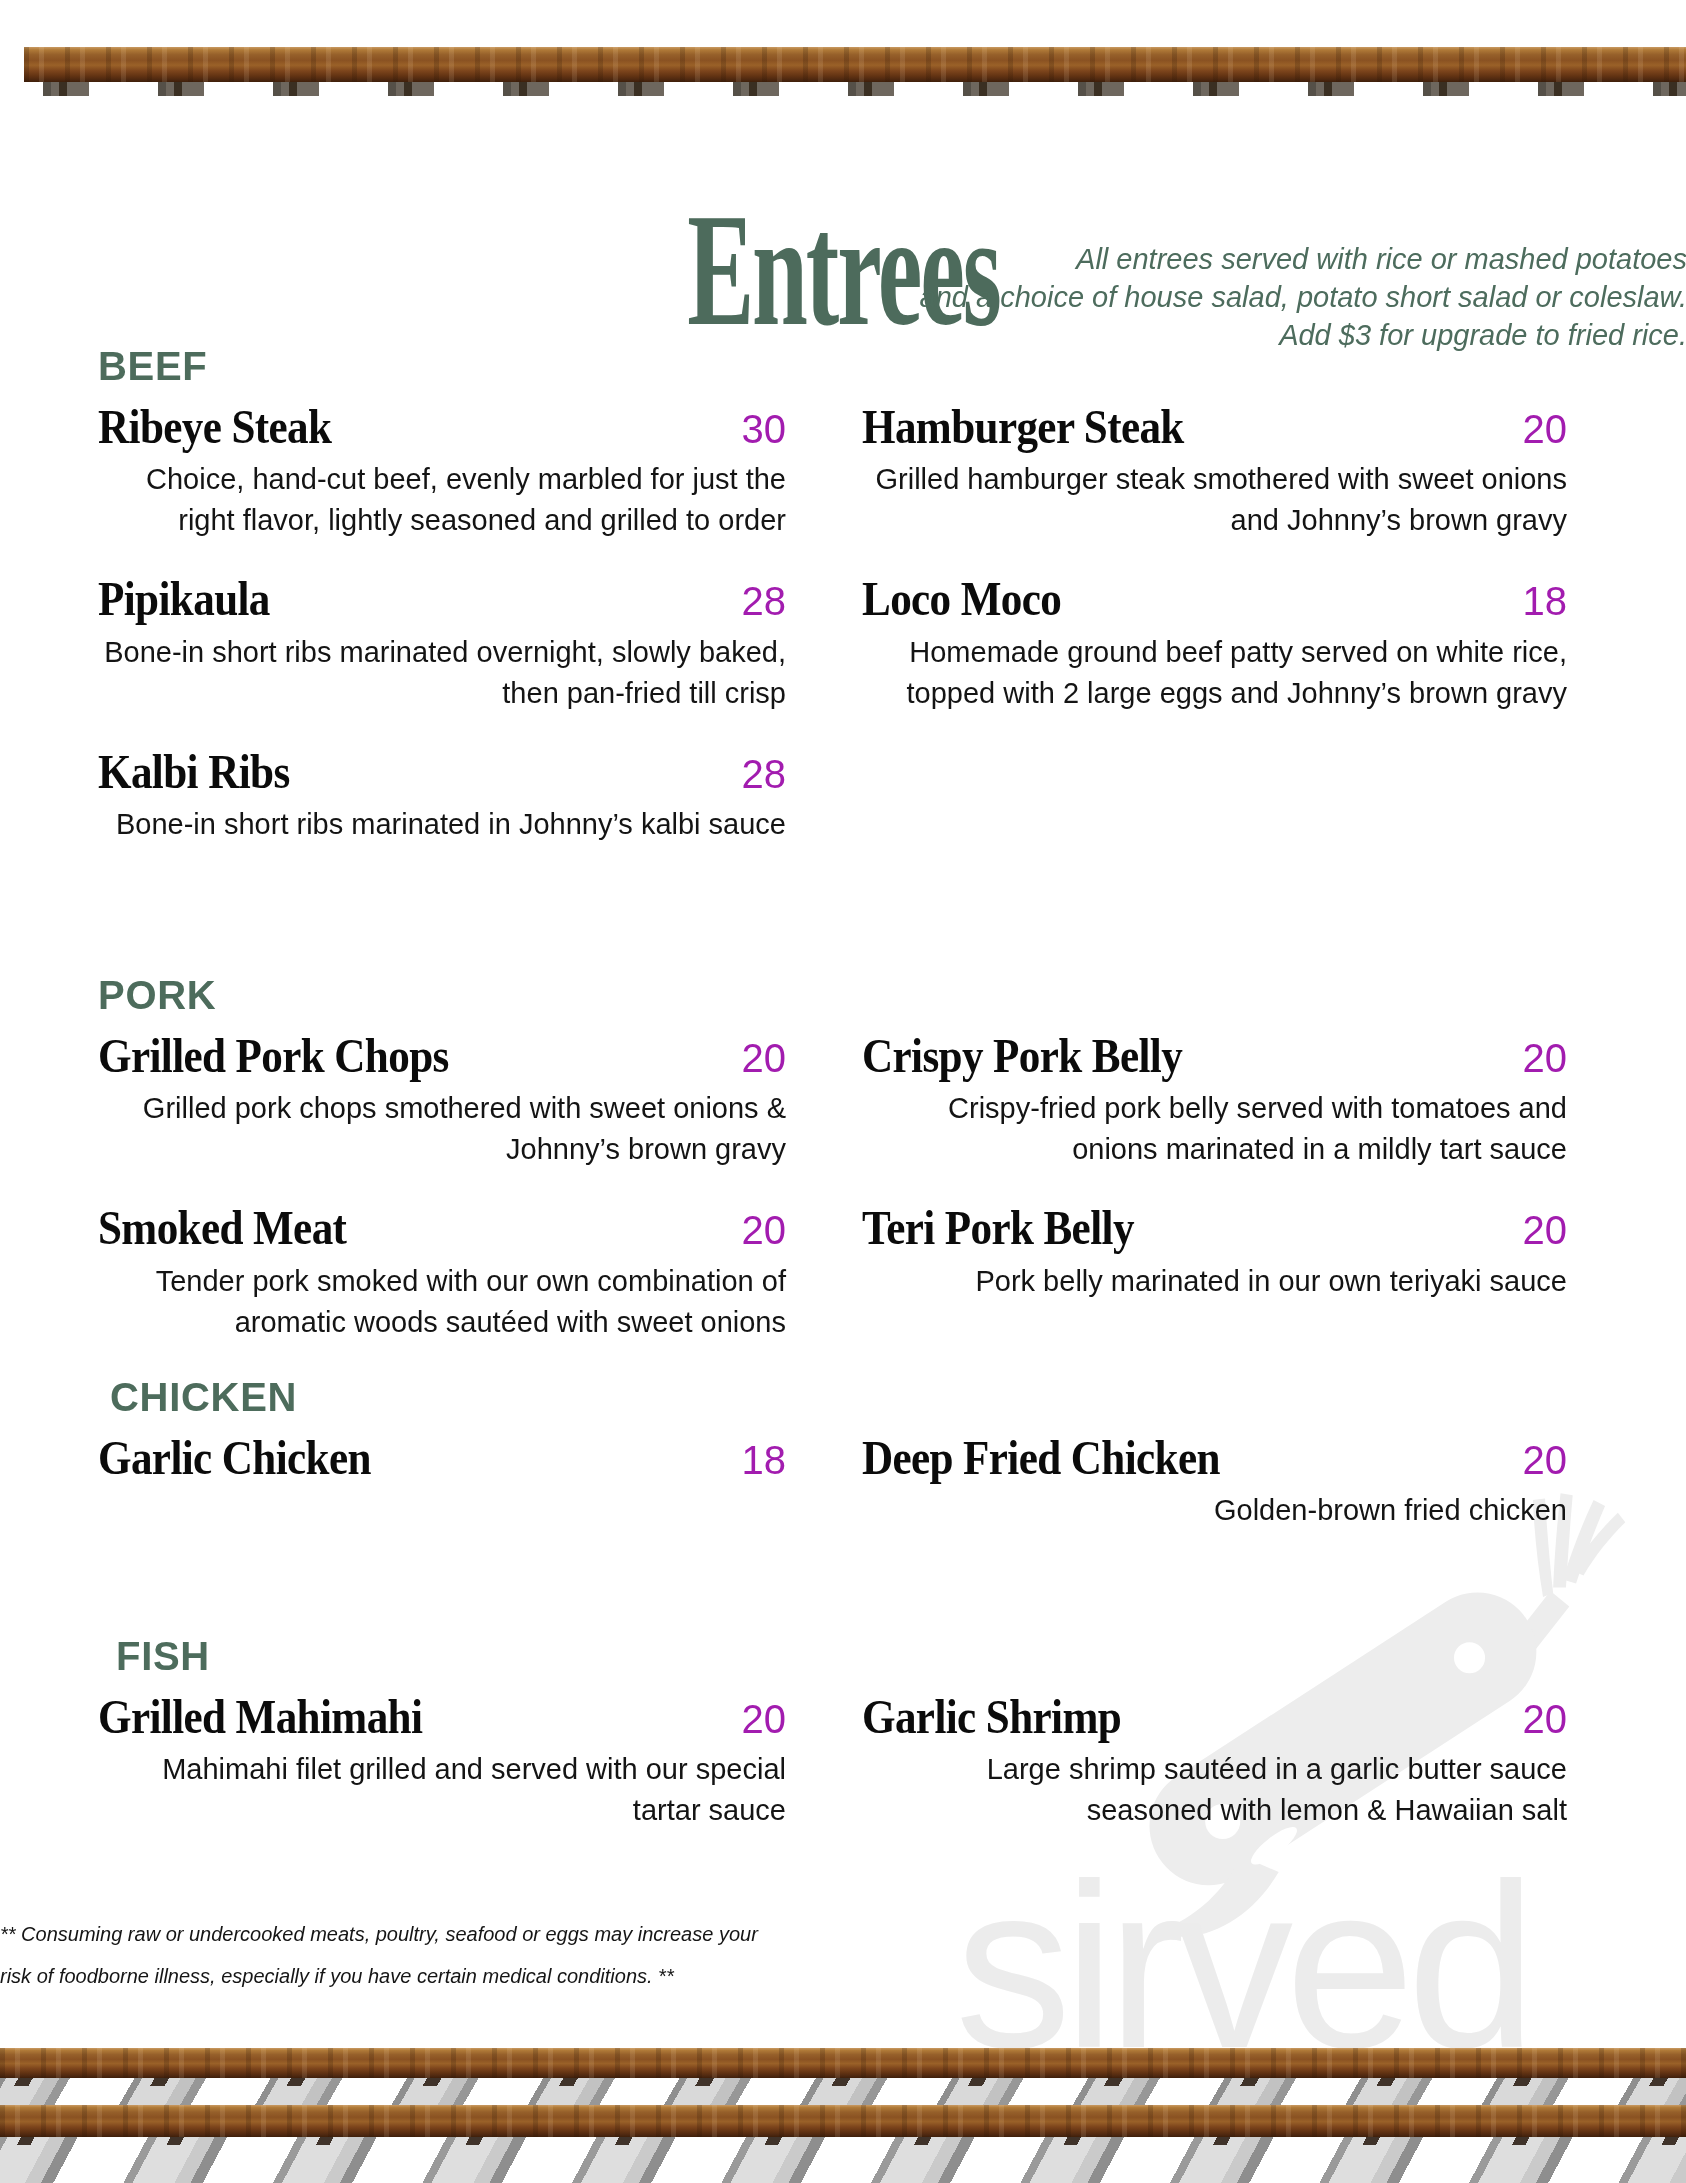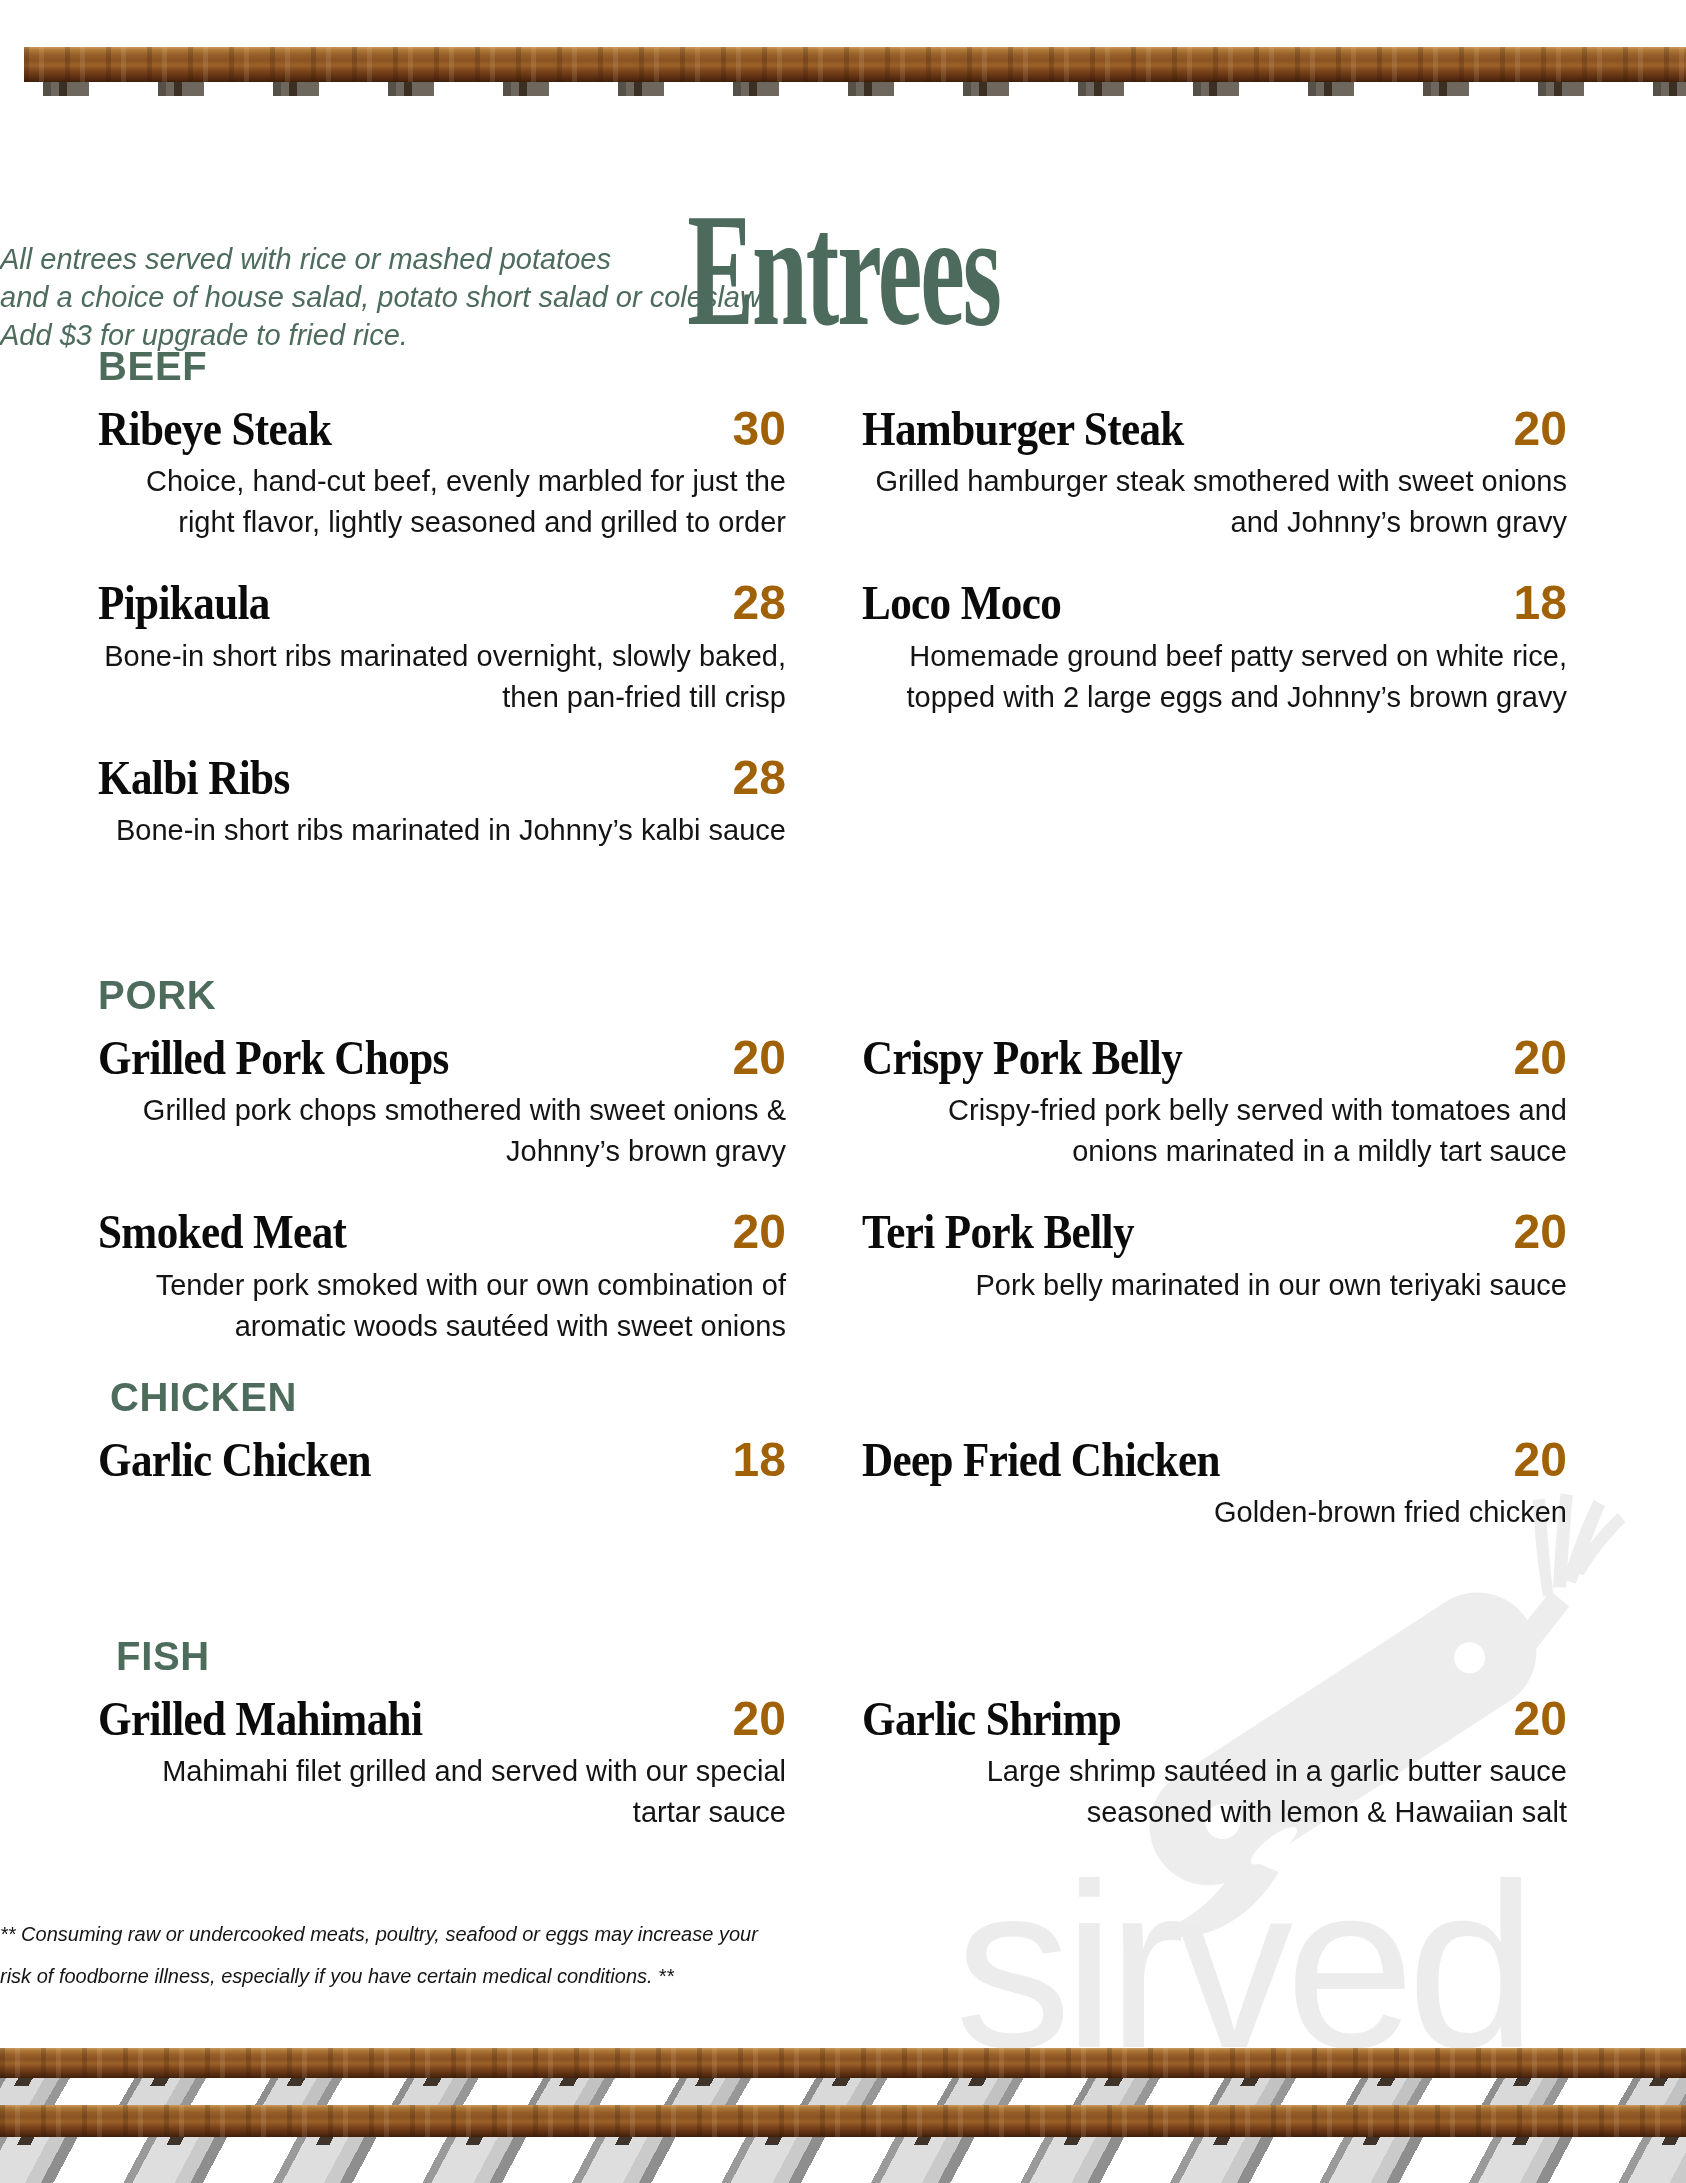--- a/index.html
+++ b/index.html
@@ -13,36 +13,36 @@
   .rail-top{position:absolute;top:47px;left:24px;right:0;height:35px;z-index:1;}
   .rail-top::after{content:"";position:absolute;top:100%;left:0;right:0;height:13.5px;
       background:
        repeating-linear-gradient(90deg, transparent 0 35px, #3a2f22 35px 43px, transparent 43px 115px),
        repeating-linear-gradient(90deg, transparent 0 19px, #555048 19px 27px, #6e675e 27px 65px, transparent 65px 115px);}
 
   
   .page-title{position:absolute;top:76px;left:0;width:100%;text-align:center;z-index:1;
       font-family:"Liberation Serif",serif;font-weight:700;font-size:162px;line-height:1.05;
       color:#4d6b5c;letter-spacing:-3.4px;transform:scaleX(.62);}
-  .intro{position:absolute;top:240px;left:0;width:100%;text-align:left;z-index:1;
+  .intro{position:absolute;top:240px;left:0;width:100%;text-align:right;z-index:1;
       font-style:italic;font-size:29px;line-height:38px;color:#4d6c5d;}
 
   
   .menu-section{position:absolute;left:98px;width:1491px;z-index:1;}
   #sec0{top:344px}#sec1{top:973px}#sec2{top:1375px}#sec3{top:1634px}
   .section-heading{margin:0 0 12px 0;font-size:40px;font-weight:700;color:#4d6c5c;letter-spacing:0.7px;}
   #sec2 .section-heading{margin-left:12px;}
   #sec3 .section-heading{margin-left:18px;}
   .cols{display:grid;grid-template-columns:688px 705px;column-gap:76px;align-items:start;text-align:right;}
   .item{margin-bottom:32px;}
   .item-head{display:flex;justify-content:space-between;align-items:baseline;}
   .item-name{display:inline-block;font-family:"Liberation Serif",serif;font-weight:700;
       font-size:49px;line-height:1.08;letter-spacing:-0.7px;white-space:nowrap;
       transform:scaleX(.88);transform-origin:left bottom;color:#0b0b0b;}
-  .item-price{font-size:48px;color:#a16207;font-weight:bold;}
+  .item-price{font-size:40px;color:#a21caf;}
   .item-desc{margin:5.4px 0 0 0;font-size:29px;line-height:41px;color:#141414;}
 
   
   .disclaimer{position:absolute;top:1913px;left:0;width:100%;z-index:2;
       font-style:italic;font-size:20px;line-height:42px;color:#151515;}
 
   
   .watermark-knife{position:absolute;left:1073px;top:1481px;z-index:0;}
   .watermark-brand{position:absolute;left:955px;top:1850px;z-index:0;
       font-size:233px;font-weight:400;letter-spacing:-8px;color:#ececec;line-height:1;}

